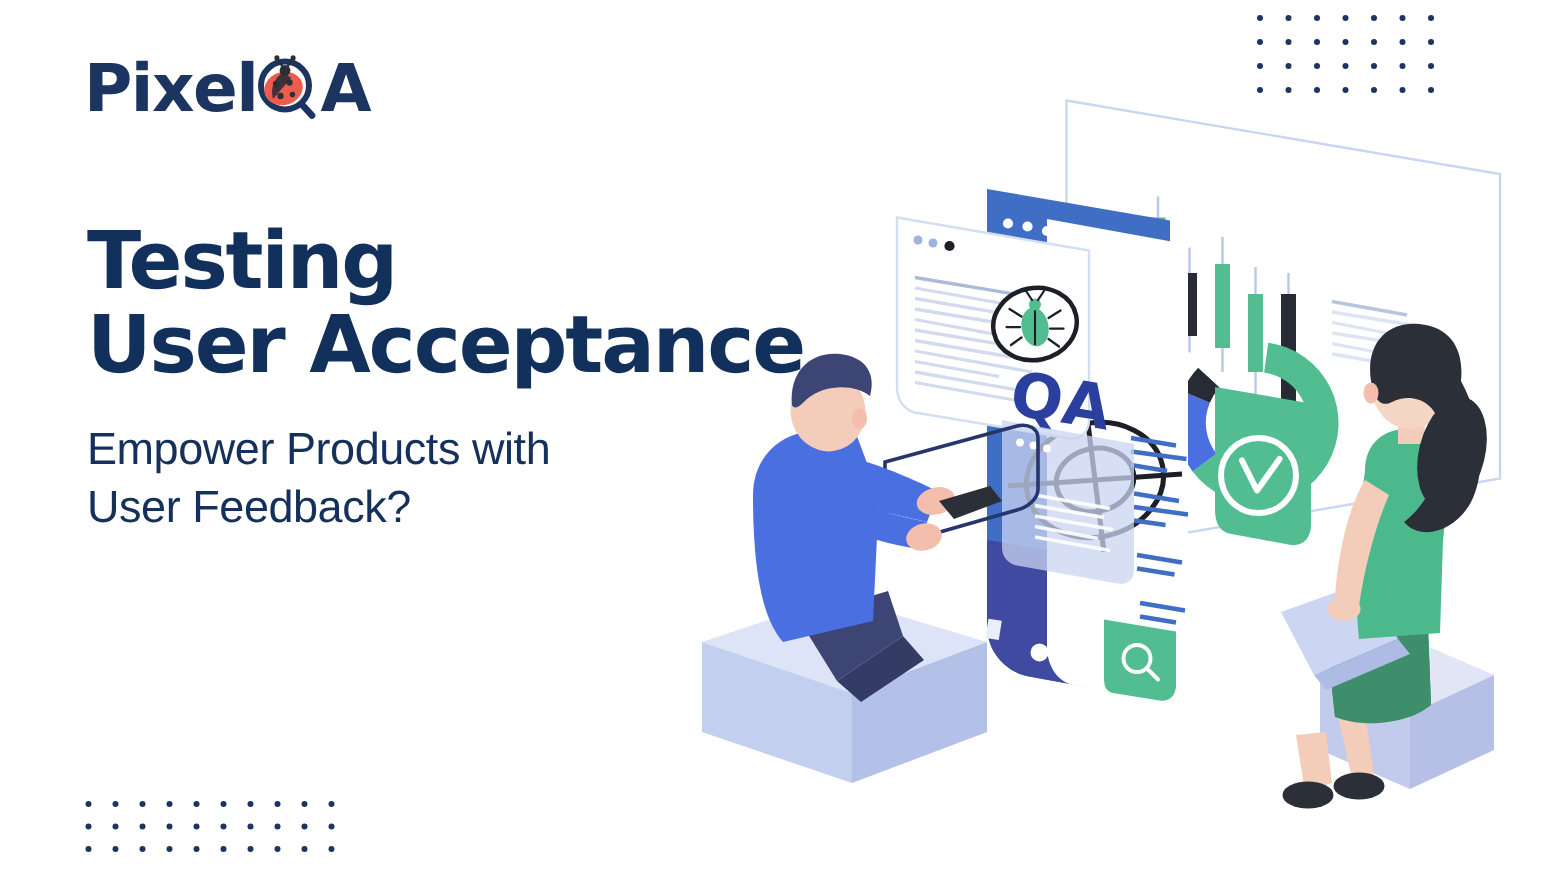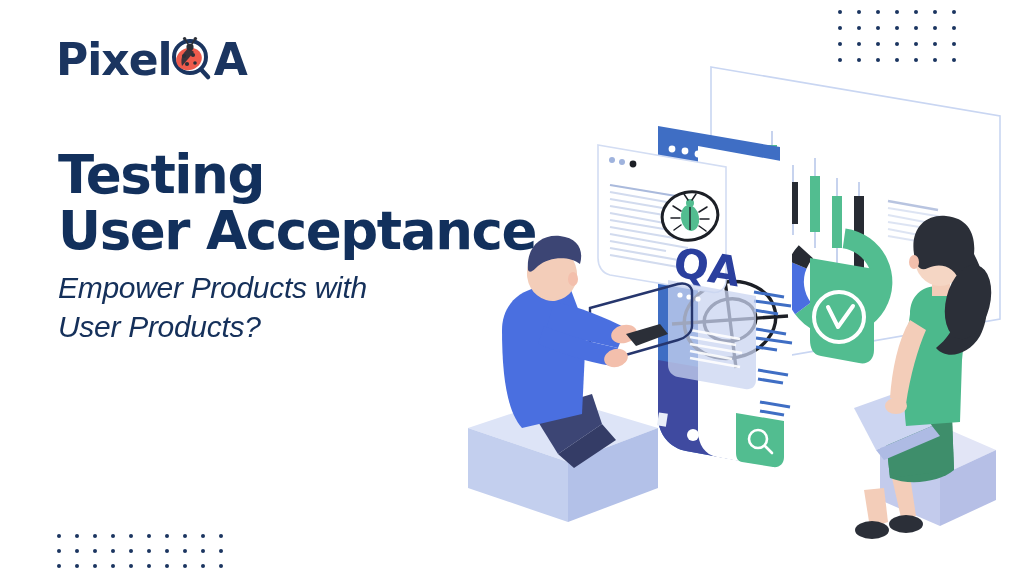--- a/index.html
+++ b/index.html
@@ -56,23 +56,23 @@
     font-size: 33px; color: #15305a; font-weight: 400;
     line-height: 1.18; letter-spacing: -0.3px;
   }
   .headline {
     margin-top: 9px;
     font-size: 53px; font-weight: bold; color: #12305c;
     line-height: 1.06; letter-spacing: -1.4px;
     font-family: "DejaVu Sans", sans-serif;
   }
   .subline {
-    margin-top: 10px;
+    margin-top: 22px;
     font-size: 30px; color: #15305a; font-weight: 400;
-    line-height: 1.28; letter-spacing: -0.3px; font-style: italic;
+    line-height: 1.28; letter-spacing: -0.3px;
   }
 
   
   .stars {
     position: absolute; left: 890px; top: 112px;
     display: flex; gap: 3px;
     color: #f5a623; font-size: 21px; line-height: 1;
   }
 
   
@@ -142,21 +142,21 @@
     </div>
   </div>
 
   <div class="copy">
     <div class="headline">
       <div>Testing</div>
       <div>User Acceptance</div>
     </div>
     <div class="subline">
       <div>Empower Products with</div>
-      <div>User Products?</div>
+      <div>User Feedback?</div>
     </div>
   </div>
 
   <div class="stars" id="star-rating">
       <span style="color: rgb(245, 166, 35);">★</span>
       <span style="color: rgb(245, 166, 35);">★</span>
       <span style="color: rgb(245, 166, 35);">★</span>
       <span style="color: rgb(245, 166, 35);">★</span>
       <span style="color: rgb(245, 166, 35);">★</span>
     </div>

